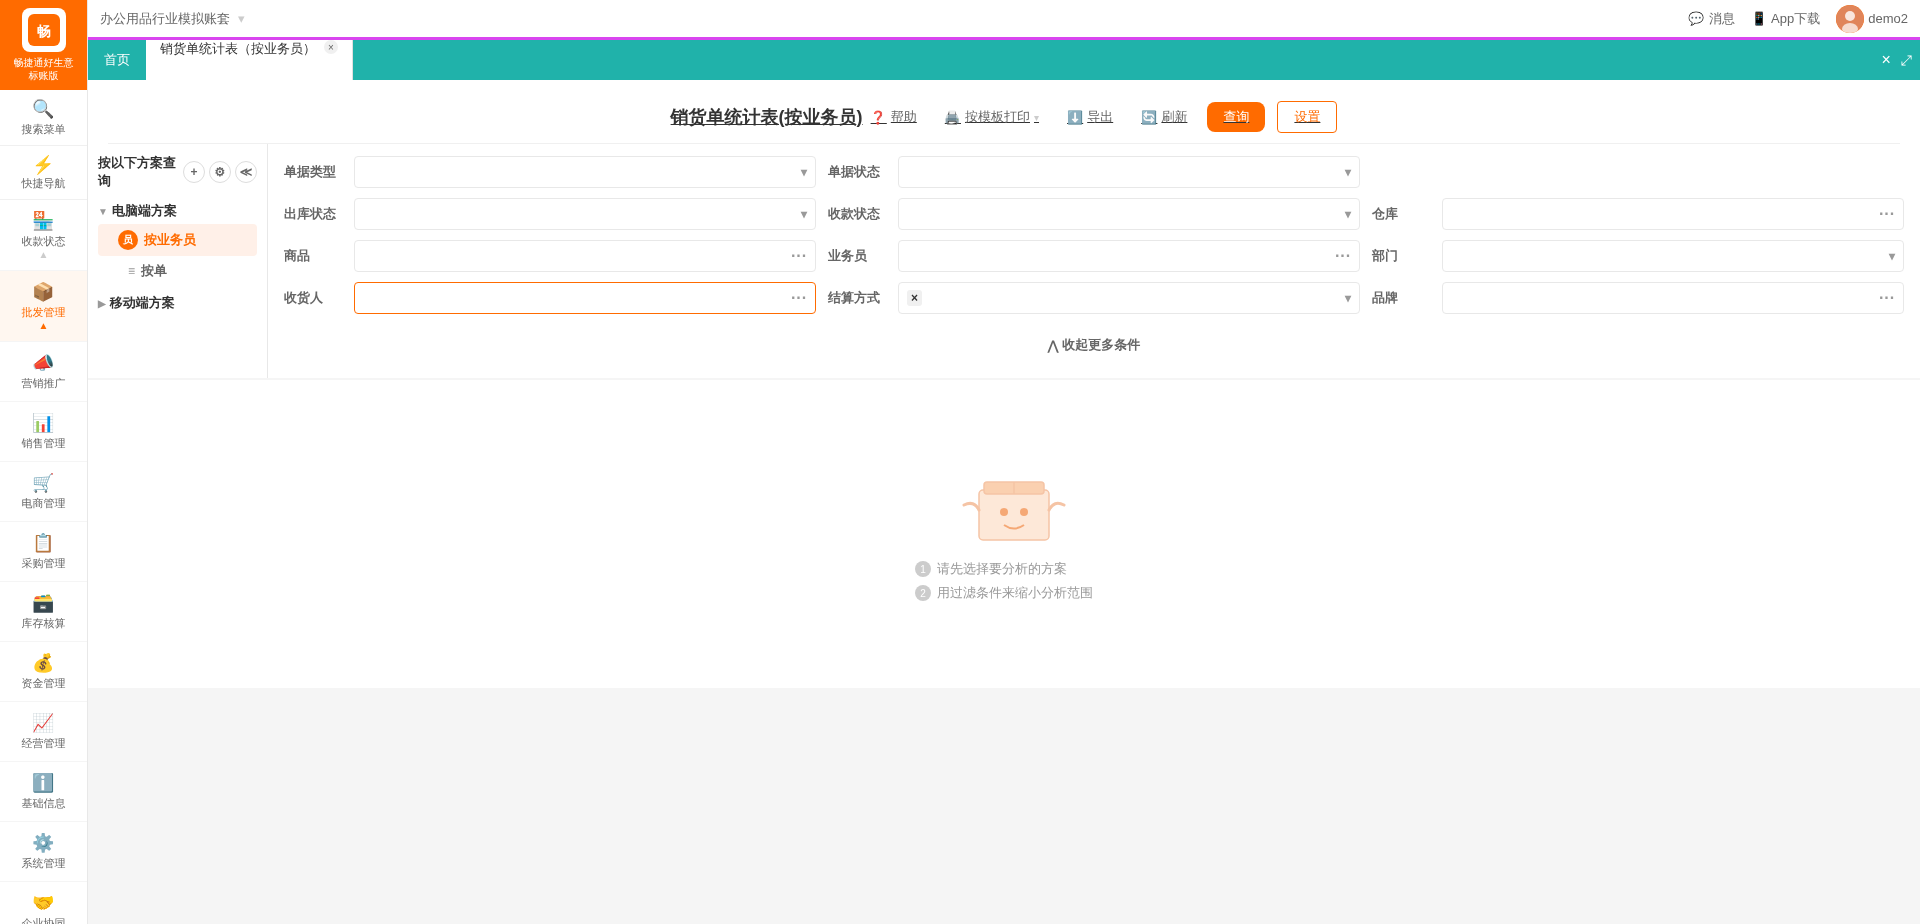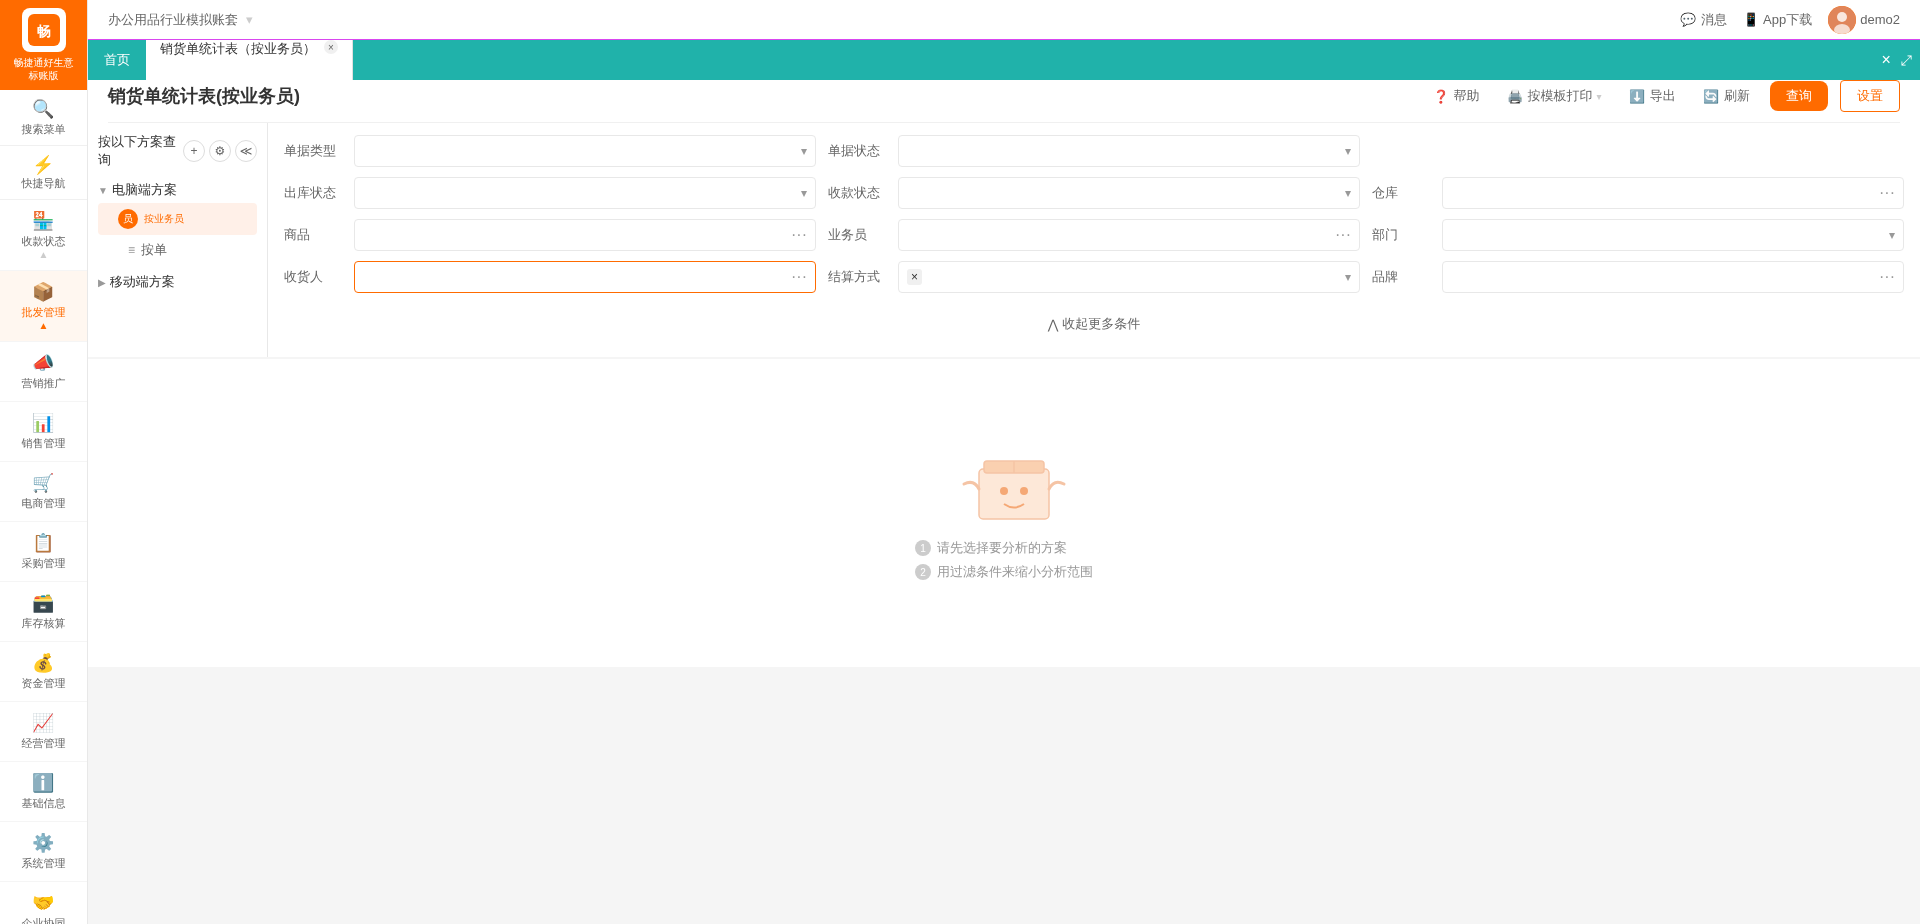--- a/index.html
+++ b/index.html
@@ -14,21 +14,21 @@
     .sidebar-search-icon { font-size: 18px; color: #666; }
     .sidebar-search-label { font-size: 11px; color: #666; margin-top: 2px; }
     .sidebar-nav-item { width: 100%; padding: 10px 4px; display: flex; flex-direction: column; align-items: center; cursor: pointer; border-bottom: 1px solid #f5f5f5; }
     .sidebar-nav-item .nav-icon { font-size: 18px; color: #666; }
     .sidebar-nav-item .nav-label { font-size: 11px; color: #666; margin-top: 2px; text-align: center; }
 
     
     .main { flex: 1; display: flex; flex-direction: column; height: 100%; overflow: hidden; }
 
     
-    .top-header { height: 40px; background: #fff; border-bottom: 1px solid #d946ef; display: flex; align-items: center; padding: 0 20px; justify-content: space-between; }
+    .top-header { height: 40px; background: #fff; border-bottom: 3px solid #d946ef; display: flex; align-items: center; padding: 0 12px; justify-content: space-between; }
     .top-header-left { display: flex; align-items: center; gap: 8px; }
     .breadcrumb-text { font-size: 13px; color: #666; }
     .top-header-right { display: flex; align-items: center; gap: 16px; }
     .header-btn { display: flex; align-items: center; gap: 4px; font-size: 13px; color: #666; cursor: pointer; }
     .user-avatar { width: 28px; height: 28px; border-radius: 50%; background: #ff6b00; display: flex; align-items: center; justify-content: center; color: #fff; font-size: 12px; overflow: hidden; }
 
     
     .tab-bar { height: 40px; background: #20b2aa; display: flex; align-items: center; padding: 0 0; }
     .tab-home { padding: 0 16px; height: 100%; display: flex; align-items: center; color: #fff; font-size: 13px; cursor: pointer; }
     .tab-item { height: 100%; display: flex; align-items: flex-start; padding: 0 14px; background: #fff; color: #333; font-size: 13px; cursor: pointer; border-right: 1px solid #e0e0e0; gap: 8px; }
@@ -54,21 +54,21 @@
     .scheme-panel-title { font-size: 13px; color: #333; }
     .scheme-panel-actions { display: flex; gap: 4px; }
     .scheme-action-btn { width: 22px; height: 22px; border-radius: 50%; border: 1px solid #ddd; display: flex; align-items: center; justify-content: center; cursor: pointer; font-size: 12px; color: #666; }
     .scheme-group { margin-bottom: 4px; }
     .scheme-group-title { display: flex; align-items: center; gap: 4px; padding: 4px 0; cursor: pointer; }
     .scheme-group-arrow { color: #999; font-size: 10px; }
     .scheme-group-label { font-size: 13px; color: #333; }
     .scheme-item { display: flex; align-items: center; gap: 6px; padding: 6px 0 6px 20px; cursor: pointer; border-radius: 4px; }
     .scheme-item.active { background: #fff0e8; }
     .scheme-item-icon { width: 20px; height: 20px; border-radius: 50%; background: #ff6b00; display: flex; align-items: center; justify-content: center; color: #fff; font-size: 10px; }
-    .scheme-item-label { font-size: 10px; color: #ff6b00; }
+    .scheme-item-label { font-size: 13px; color: #ff6b00; }
     .scheme-sub-item { display: flex; align-items: center; gap: 6px; padding: 6px 0 6px 30px; cursor: pointer; }
     .scheme-sub-item-icon { color: #999; font-size: 12px; }
     .scheme-sub-item-label { font-size: 13px; color: #666; }
 
     
     .date-filter { display: flex; align-items: center; gap: 0; }
     .date-btn { padding: 3px 8px; font-size: 12px; color: #666; cursor: pointer; border-radius: 3px; }
     .date-btn.active { background: #ff6b00; color: #fff; border-radius: 3px; }
     .date-range { font-size: 12px; color: #999; margin-left: 8px; }
 
@@ -82,21 +82,21 @@
     
     .quick-nav { width: 100%; padding: 8px 0; display: flex; flex-direction: column; align-items: center; border-bottom: 1px solid #f0f0f0; }
     .quick-nav-label { font-size: 11px; color: #666; }
 
     
     .tab-bar-right { margin-left: auto; display: flex; align-items: center; gap: 4px; padding-right: 8px; }
 
     .tag-close { width: 14px; height: 14px; border-radius: 50%; background: #f0f0f0; display: flex; align-items: center; justify-content: center; cursor: pointer; font-size: 10px; color: #666; }
 
     .page-header-wrap { background: #fff; padding: 0 20px; }
-    .page-title-bar { display: flex; align-items: center; justify-content: space-between; padding: 0 0 10px 0; border-bottom: 1px solid #f0f0f0; }
+    .page-title-bar { display: flex; align-items: center; justify-content: center; padding: 21px 0 10px 0; border-bottom: 1px solid #f0f0f0; text-decoration: underline; }
   </style>
 </head>
 <body>
 
 <div class="sidebar">
   <div class="sidebar-logo">
     <div class="sidebar-logo-icon">
       <svg viewBox="0 0 32 32" fill="none">
         <rect width="32" height="32" rx="6" fill="#ff6b00"></rect>
         <text x="16" y="22" text-anchor="middle" fill="#fff" font-size="14" font-weight="bold">畅</text>
@@ -237,21 +237,21 @@
           <div class="action-btn-orange">
             <span>查询</span>
           </div>
           <div class="action-btn-outline">
             <span>设置</span>
           </div>
         </div>
       </div>
     </div>
 
-    <div style="display:flex;background:#fff;">
+    <div style="display:flex;background:#fff;font-weight:bold;">
 
       <div class="scheme-panel">
         <div class="scheme-panel-header">
           <span class="scheme-panel-title">按以下方案查询</span>
           <div class="scheme-panel-actions">
             <div class="scheme-action-btn">+</div>
             <div class="scheme-action-btn">⚙</div>
             <div class="scheme-action-btn">≪</div>
           </div>
         </div>

